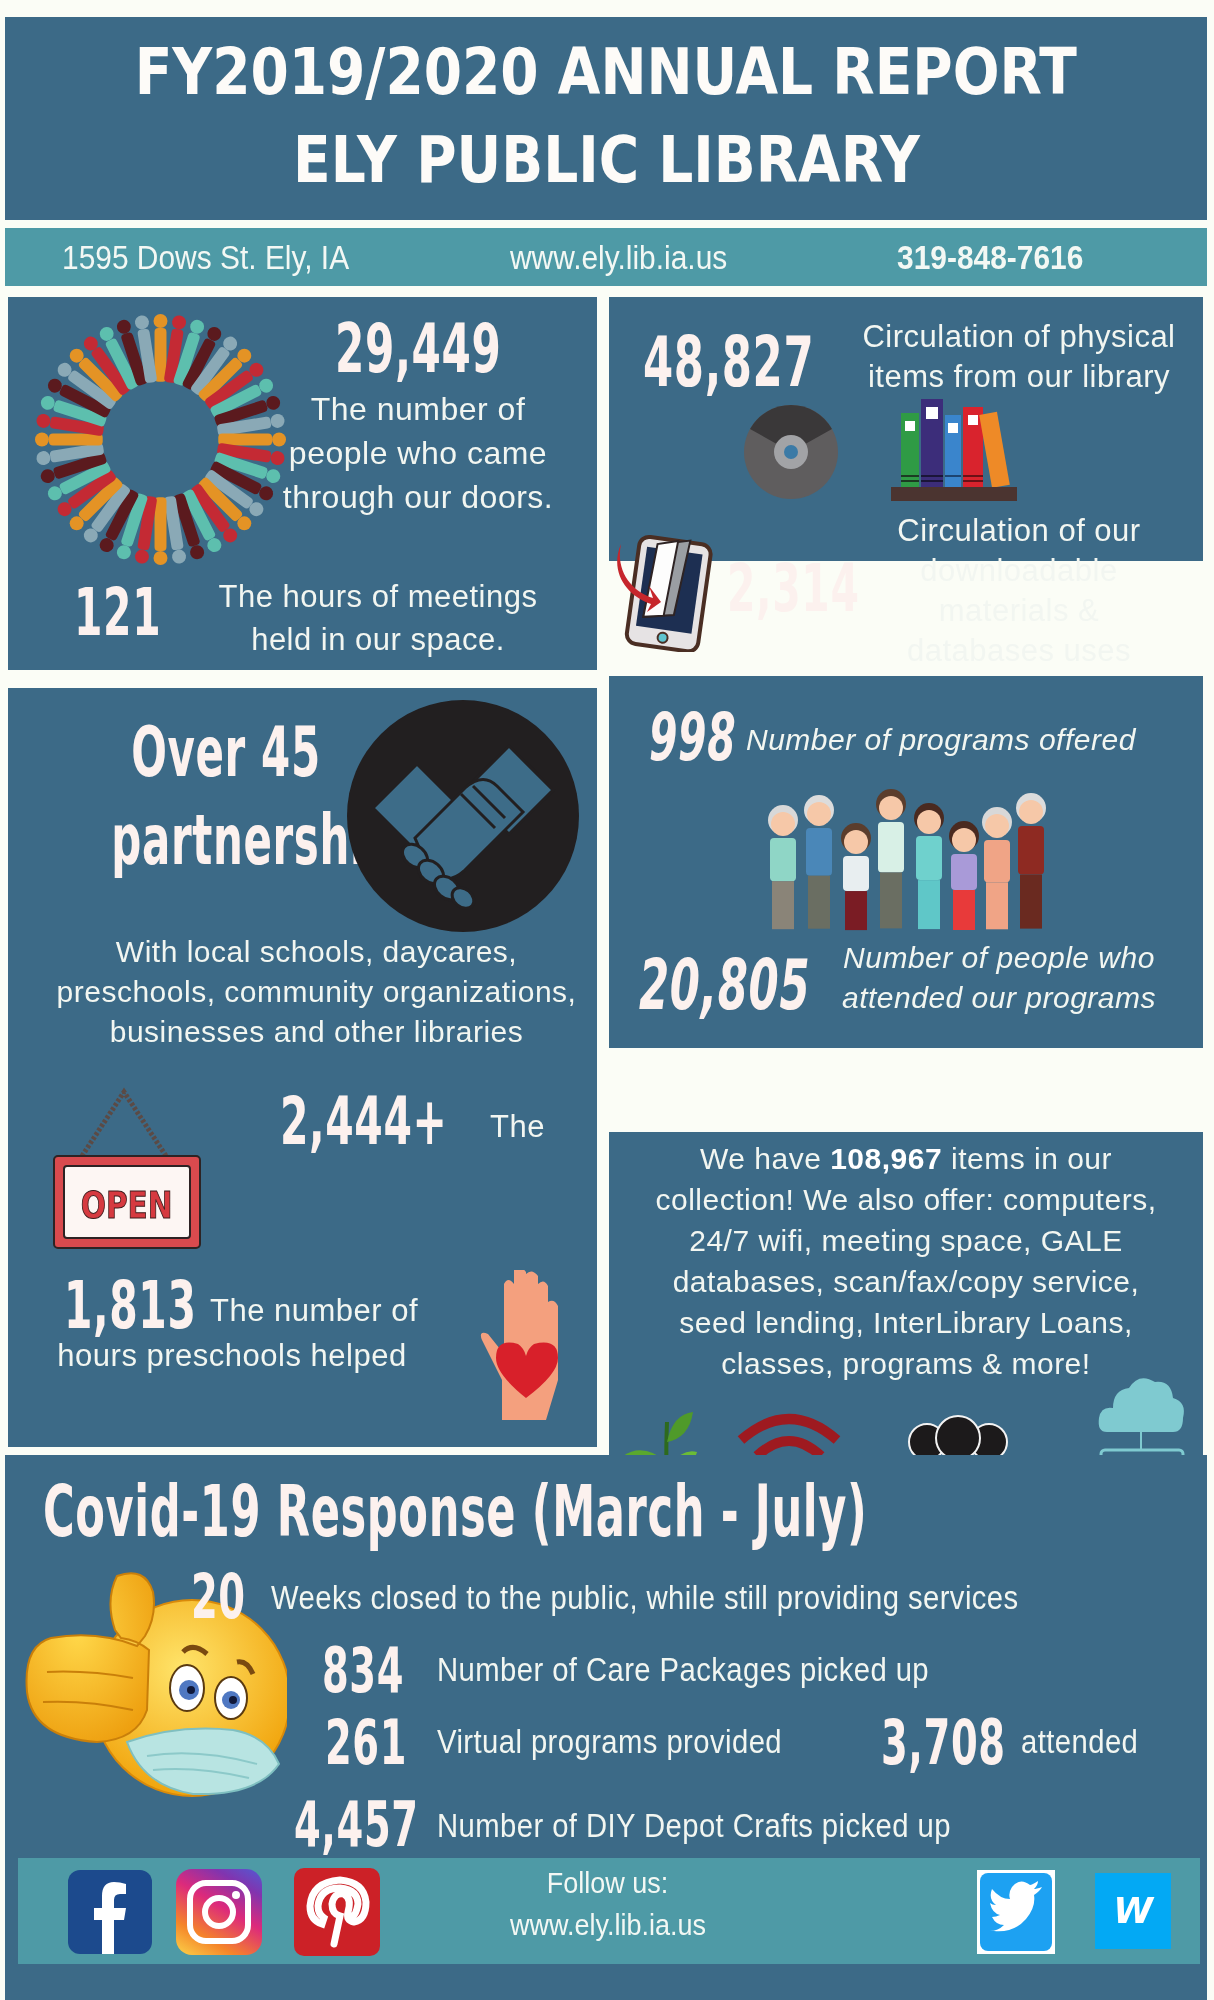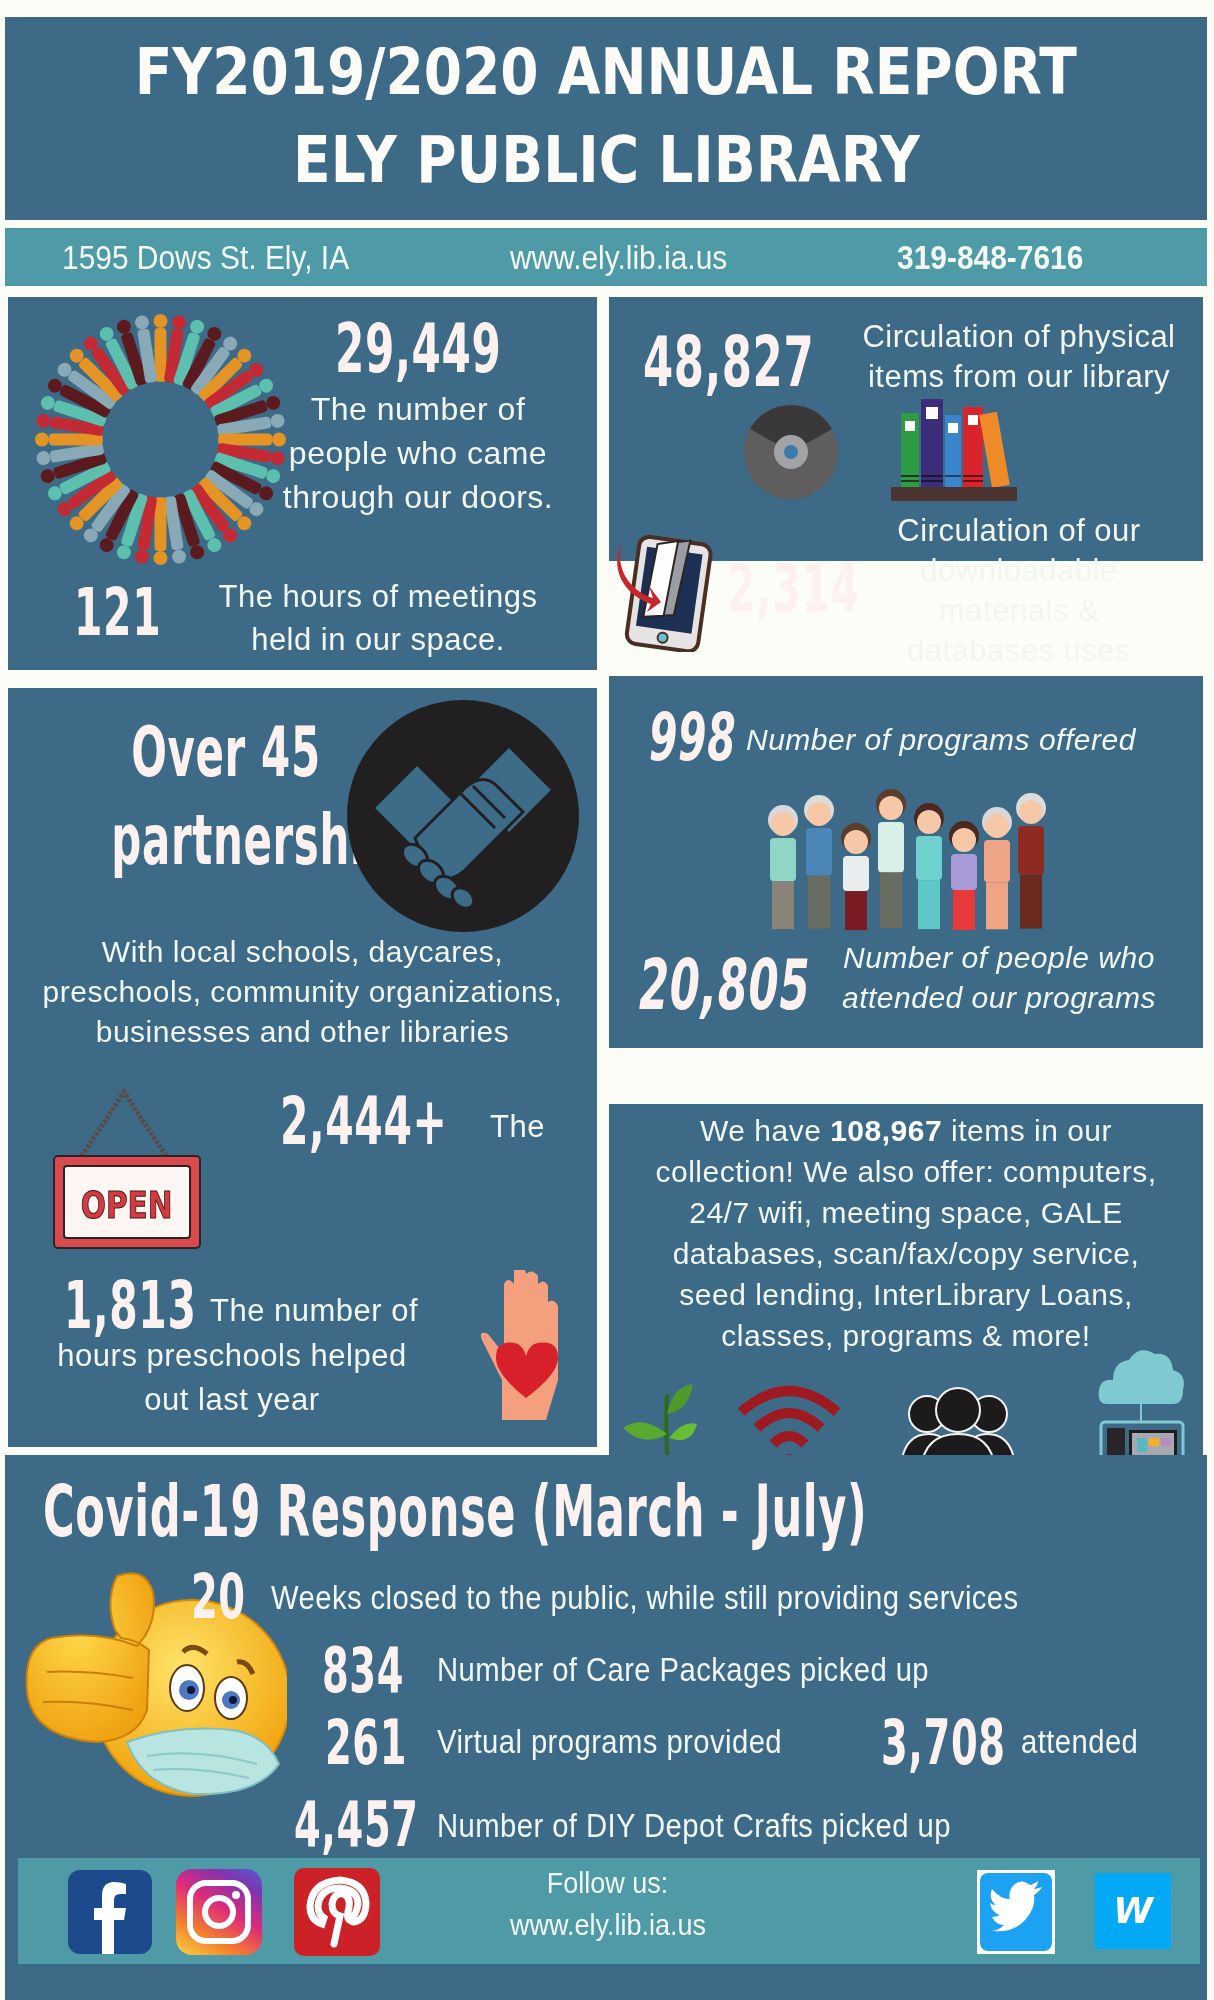--- a/index.html
+++ b/index.html
@@ -291,21 +291,21 @@
         <path d="M70 140 L120 90 Q138 74 152 88 L178 114 L120 172 Q100 190 84 172 Z"></path>
         <ellipse cx="70" cy="158" rx="14" ry="10" transform="rotate(40 70 158)"></ellipse>
         <ellipse cx="86" cy="174" rx="14" ry="10" transform="rotate(40 86 174)"></ellipse>
         <ellipse cx="102" cy="190" rx="14" ry="10" transform="rotate(40 102 190)"></ellipse>
         <ellipse cx="118" cy="200" rx="12" ry="9" transform="rotate(40 118 200)"></ellipse>
         <path d="M116 96 L150 130"></path>
         <path d="M128 88 L160 120"></path>
       </g>
     </svg>
   </div>
-  <div class="abs center t" style="left:0; top:244px; width:589px; font-size:30px; line-height:40px;">
+  <div class="abs center t" style="left:14px; top:244px; width:589px; font-size:30px; line-height:40px;">
     <div>With local schools, daycares,</div>
     <div>preschools, community organizations,</div>
     <div>businesses and other libraries</div>
   </div>
 </div>
 
 <div class="panel" style="left:609px; top:676px; width:594px; height:372px;font-style:italic;">
   <div class="abs big" style="left:40px; top:24px; font-size:66px; line-height:76px;"><span class="squeeze" style="transform:scaleX(0.62);">998</span></div>
   <div class="abs t" style="left:137px; top:44px; font-size:30px; line-height:40px;">Number of programs offered</div>
   <div class="abs" style="left:152px; top:112px; width:295px; height:150px;">
@@ -375,31 +375,30 @@
       <rect x="20" y="84" width="126" height="72" rx="3" fill="#fdf6f3" stroke="#2d2324" stroke-width="2"></rect>
       <text x="83" y="136" text-anchor="middle" font-family="DejaVu Sans, sans-serif" font-weight="bold" font-size="38" fill="#d63a40" stroke="#3a1a1a" stroke-width="1" transform="scale(0.78 1) translate(23 0)">OPEN</text>
     </svg>
   </div>
   <div class="abs big" style="left:272px; top:12px; font-size:66px; line-height:76px;"><span class="squeeze" style="transform:scaleX(0.62);">2,444+</span></div>
   <div class="abs t" style="left:482px; top:34px; font-size:31px; line-height:42px;">The</div>
   <div class="abs big" style="left:56px; top:196px; font-size:66px; line-height:76px;"><span class="squeeze" style="transform:scaleX(0.62);">1,813</span></div>
   <div class="abs t" style="left:202px; top:218px; font-size:31px; line-height:42px;">The number of</div>
   <div class="abs center t" style="left:24px; top:262px; width:400px; font-size:31px; line-height:44px;">
     <div>hours preschools helped</div>
-    <div>out last year</div>
   </div>
   <div class="abs" style="left:468px; top:198px; width:92px; height:160px;">
     <svg width="92" height="160" viewBox="0 0 92 160">
       <path d="M26 150 L26 110 L6 70 Q2 60 12 64 L28 84 L28 14 Q32 6 38 14 L38 0 Q44 -6 50 2 L50 4 Q56 -2 62 6 L62 14 Q68 8 72 16 L72 32 Q78 28 82 36 L82 110 L70 150 Z" fill="#f4a07e"></path>
       <path d="M20 88 Q20 68 42 74 Q48 78 50 86 Q52 78 58 74 Q82 68 82 88 Q82 104 50 128 Q20 104 20 88 Z" fill="#d8202a"></path>
     </svg>
   </div>
 </div>
 
-<div class="panel" style="left:609px; top:1104px; width:594px; height:375px;">
+<div class="panel" style="left:609px; top:1132px; width:594px; height:375px;">
   <div class="abs center t" style="left:0; top:6px; width:594px; font-size:30px; line-height:41px;">
     <div><span>We have </span><b style="font-weight:bold; color:#fff;">108,967</b><span> items in our</span></div>
     <div>collection!  We also offer:  computers,</div>
     <div>24/7 wifi,  meeting space, GALE</div>
     <div>databases, scan/fax/copy service,</div>
     <div>seed lending, InterLibrary Loans,</div>
     <div>classes, programs  &amp; more!</div>
   </div>
   <div class="abs" style="left:14px; top:280px; width:78px; height:92px;">
     <svg width="78" height="92" viewBox="0 0 78 92">

